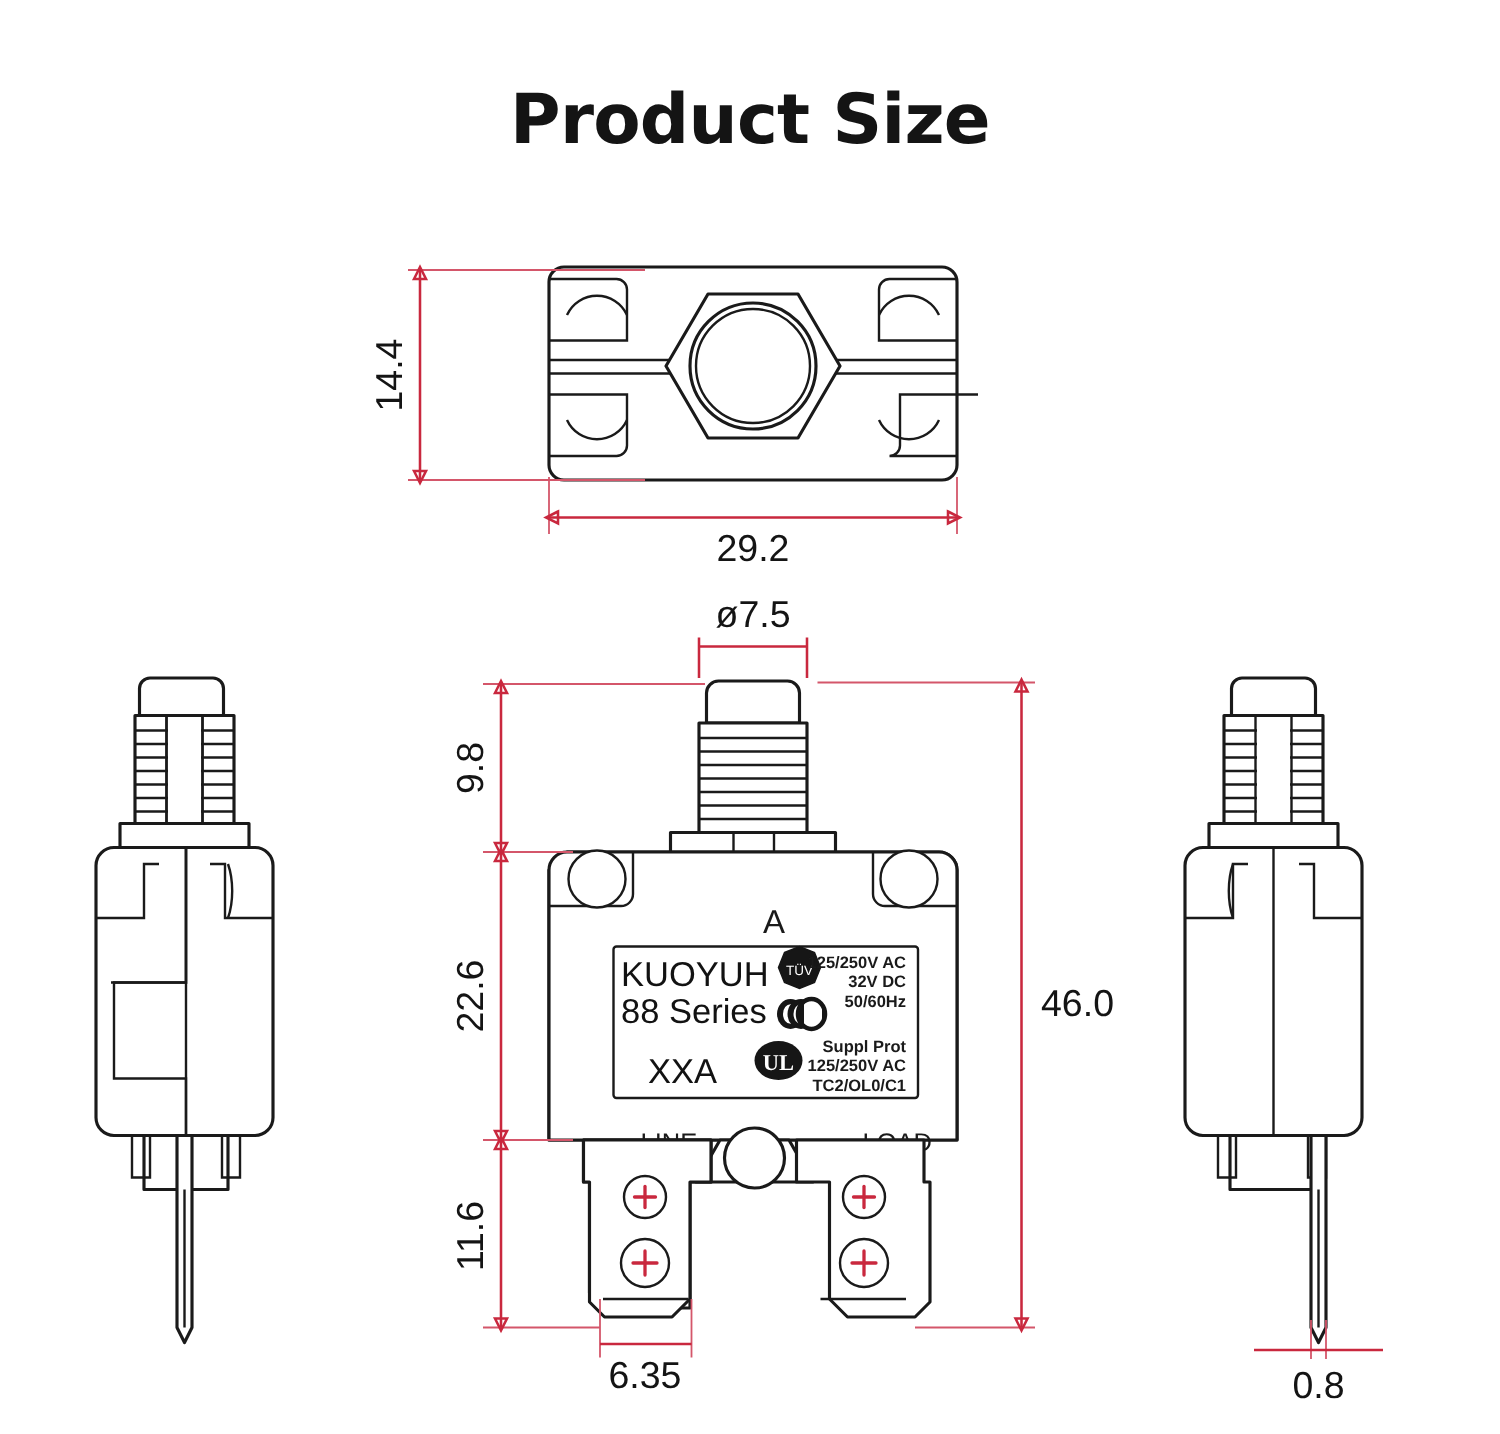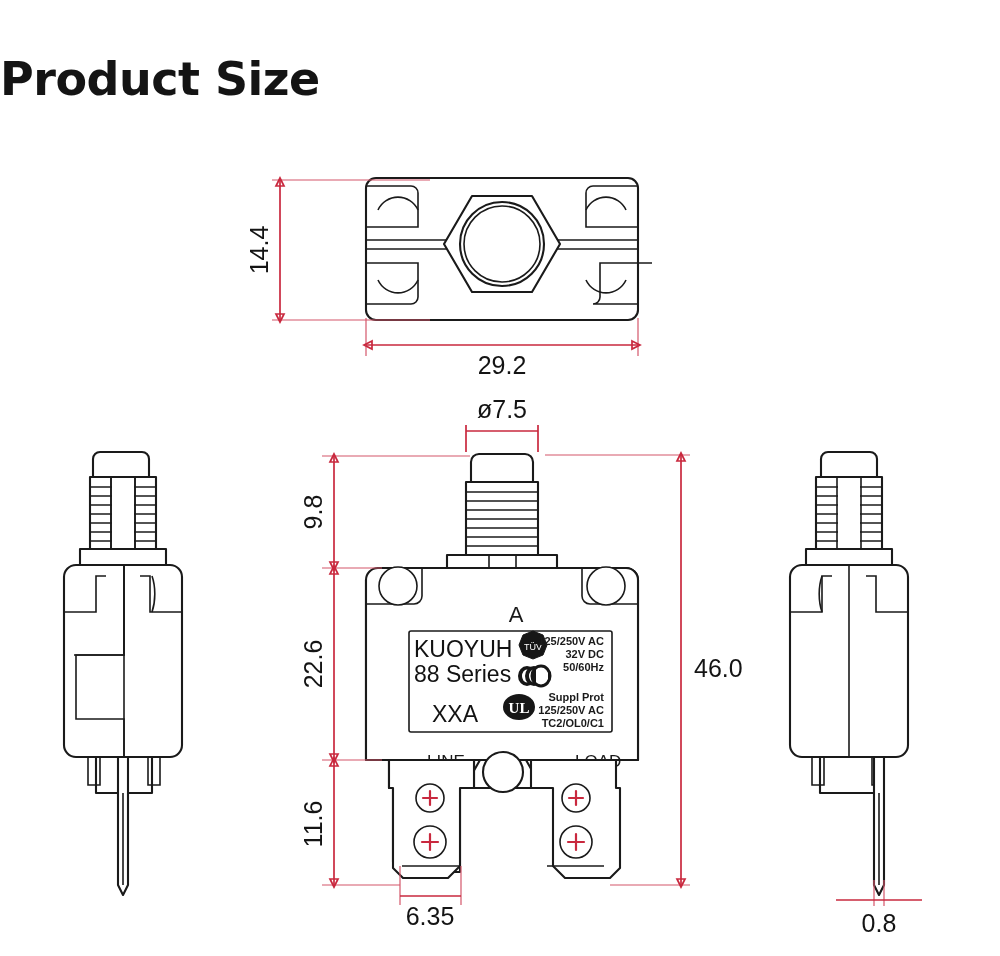--- a/index.html
+++ b/index.html
@@ -19,20 +19,21 @@
     position: absolute;
     left: 0; top: 0;
     width: 1000px;
     height: 956px;
   }
   #page-title {
     position: absolute;
     left: 0;
     top: 52px;
     width: 1000px;
+    text-align: center;
     font-size: 46px;
     font-weight: bold;
     letter-spacing: -0.5px;
     font-family: "DejaVu Sans", "Liberation Sans", sans-serif;
     color: #141414;
   }
   svg#drawing {
     position: absolute;
     left: 0;
     top: 0;

